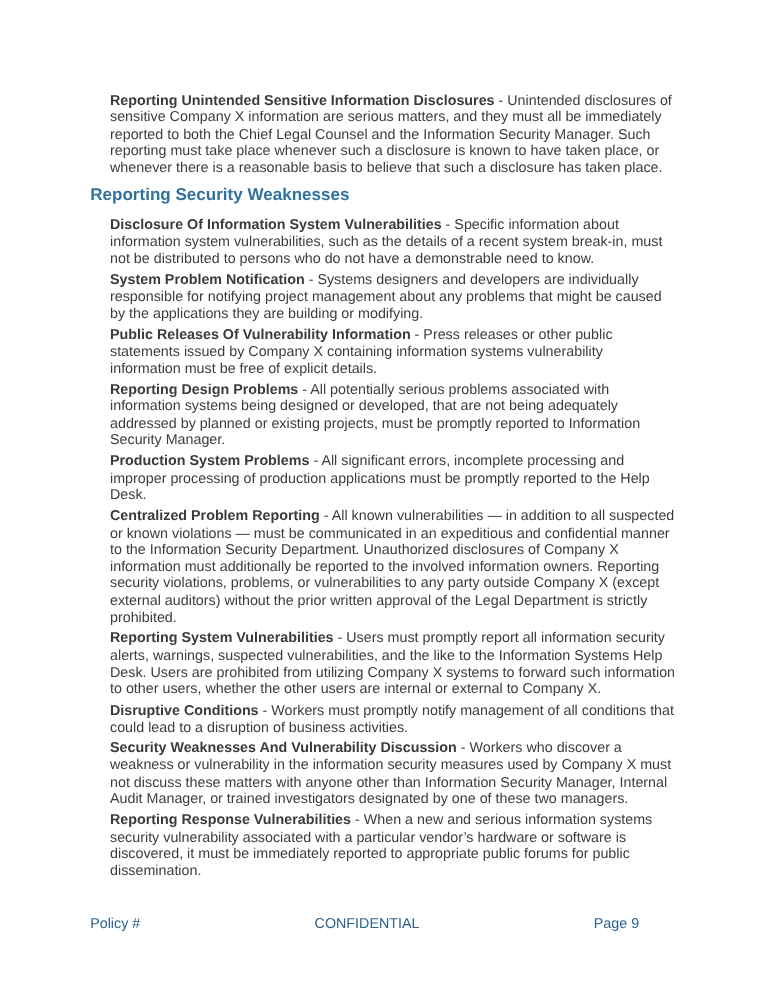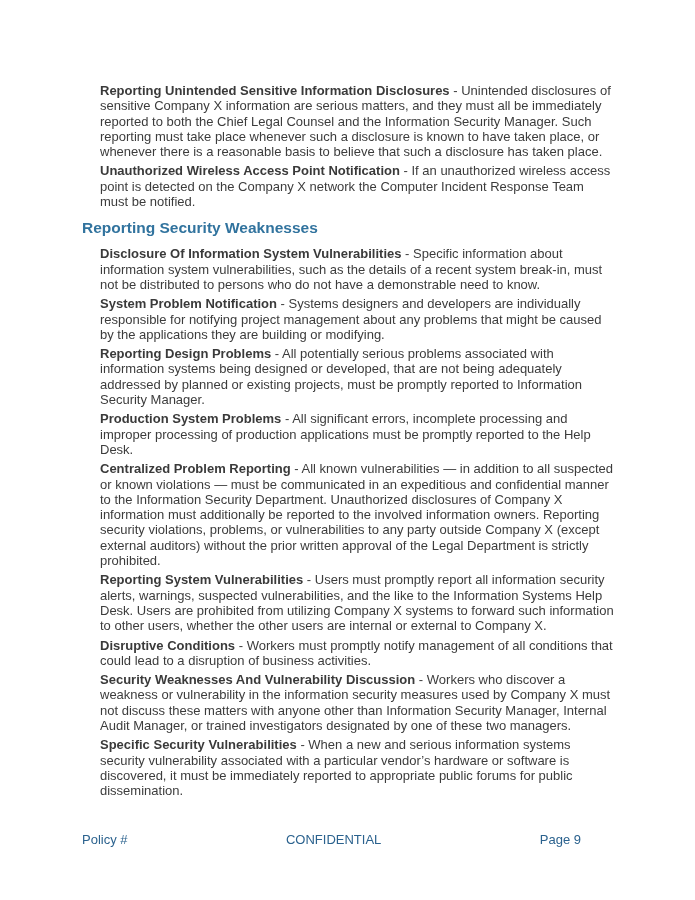--- a/index.html
+++ b/index.html
@@ -57,42 +57,42 @@
 </style>
 </head>
 <body>
 
 <div class="page">
   <div class="content">
 
     <p class="policy"><span class="term">Reporting Unintended Sensitive Information Disclosures</span><span> - </span><span>Unintended disclosures of sensitive Company X information are serious matters, and they must all be immediately reported to both the Chief Legal Counsel and the Information Security Manager. Such reporting must take place whenever such a disclosure is known to have taken place, or whenever there is a reasonable basis to believe that such a disclosure has taken place.</span></p>
 
 
-    <p class="policy"><span class="term">Unauthorized Wireless Access Point Notification</span><span> - </span><span>If an unauthorized wireless access point is detected on the Company X network the Computer Incident Response Team must be notified.</span></p>
 
     <h2 class="section-heading">Reporting Security Weaknesses</h2>
 
     <p class="policy"><span class="term">Disclosure Of Information System Vulnerabilities</span><span> - </span><span>Specific information about information system vulnerabilities, such as the details of a recent system break-in, must not be distributed to persons who do not have a demonstrable need to know.</span></p>
 
     <p class="policy"><span class="term">System Problem Notification</span><span> - </span><span>Systems designers and developers are individually responsible for notifying project management about any problems that might be caused by the applications they are building or modifying.</span></p>
 
+    <p class="policy"><span class="term">Public Releases Of Vulnerability Information</span><span> - </span><span>Press releases or other public statements issued by Company X containing information systems vulnerability information must be free of explicit details.</span></p>
 
     <p class="policy"><span class="term">Reporting Design Problems</span><span> - </span><span>All potentially serious problems associated with information systems being designed or developed, that are not being adequately addressed by planned or existing projects, must be promptly reported to Information Security Manager.</span></p>
 
     <p class="policy"><span class="term">Production System Problems</span><span> - </span><span>All significant errors, incomplete processing and improper processing of production applications must be promptly reported to the Help Desk.</span></p>
 
     <p class="policy"><span class="term">Centralized Problem Reporting</span><span> - </span><span>All known vulnerabilities — in addition to all suspected or known violations — must be communicated in an expeditious and confidential manner to the Information Security Department. Unauthorized disclosures of Company X information must additionally be reported to the involved information owners. Reporting security violations, problems, or vulnerabilities to any party outside Company X (except external auditors) without the prior written approval of the Legal Department is strictly prohibited.</span></p>
 
     <p class="policy"><span class="term">Reporting System Vulnerabilities</span><span> - </span><span>Users must promptly report all information security alerts, warnings, suspected vulnerabilities, and the like to the Information Systems Help Desk. Users are prohibited from utilizing Company X systems to forward such information to other users, whether the other users are internal or external to Company X.</span></p>
 
     <p class="policy"><span class="term">Disruptive Conditions</span><span> - </span><span>Workers must promptly notify management of all conditions that could lead to a disruption of business activities.</span></p>
 
     <p class="policy"><span class="term">Security Weaknesses And Vulnerability Discussion</span><span> - </span><span>Workers who discover a weakness or vulnerability in the information security measures used by Company X must not discuss these matters with anyone other than Information Security Manager, Internal Audit Manager, or trained investigators designated by one of these two managers.</span></p>
 
-    <p class="policy"><span class="term">Specific Security Vulnerabilities</span><span> - </span><span>When a new and serious information systems security vulnerability associated with a particular vendor’s hardware or software is discovered, it must be immediately reported to appropriate public forums for public dissemination.</span></p>
+    <p class="policy"><span class="term">Reporting Response Vulnerabilities</span><span> - </span><span>When a new and serious information systems security vulnerability associated with a particular vendor’s hardware or software is discovered, it must be immediately reported to appropriate public forums for public dissemination.</span></p>
 
   </div>
 
   <div class="footer">
     <span>Policy #</span>
     <span>CONFIDENTIAL</span>
     <span>Page 9</span>
   </div>
 </div>
 

